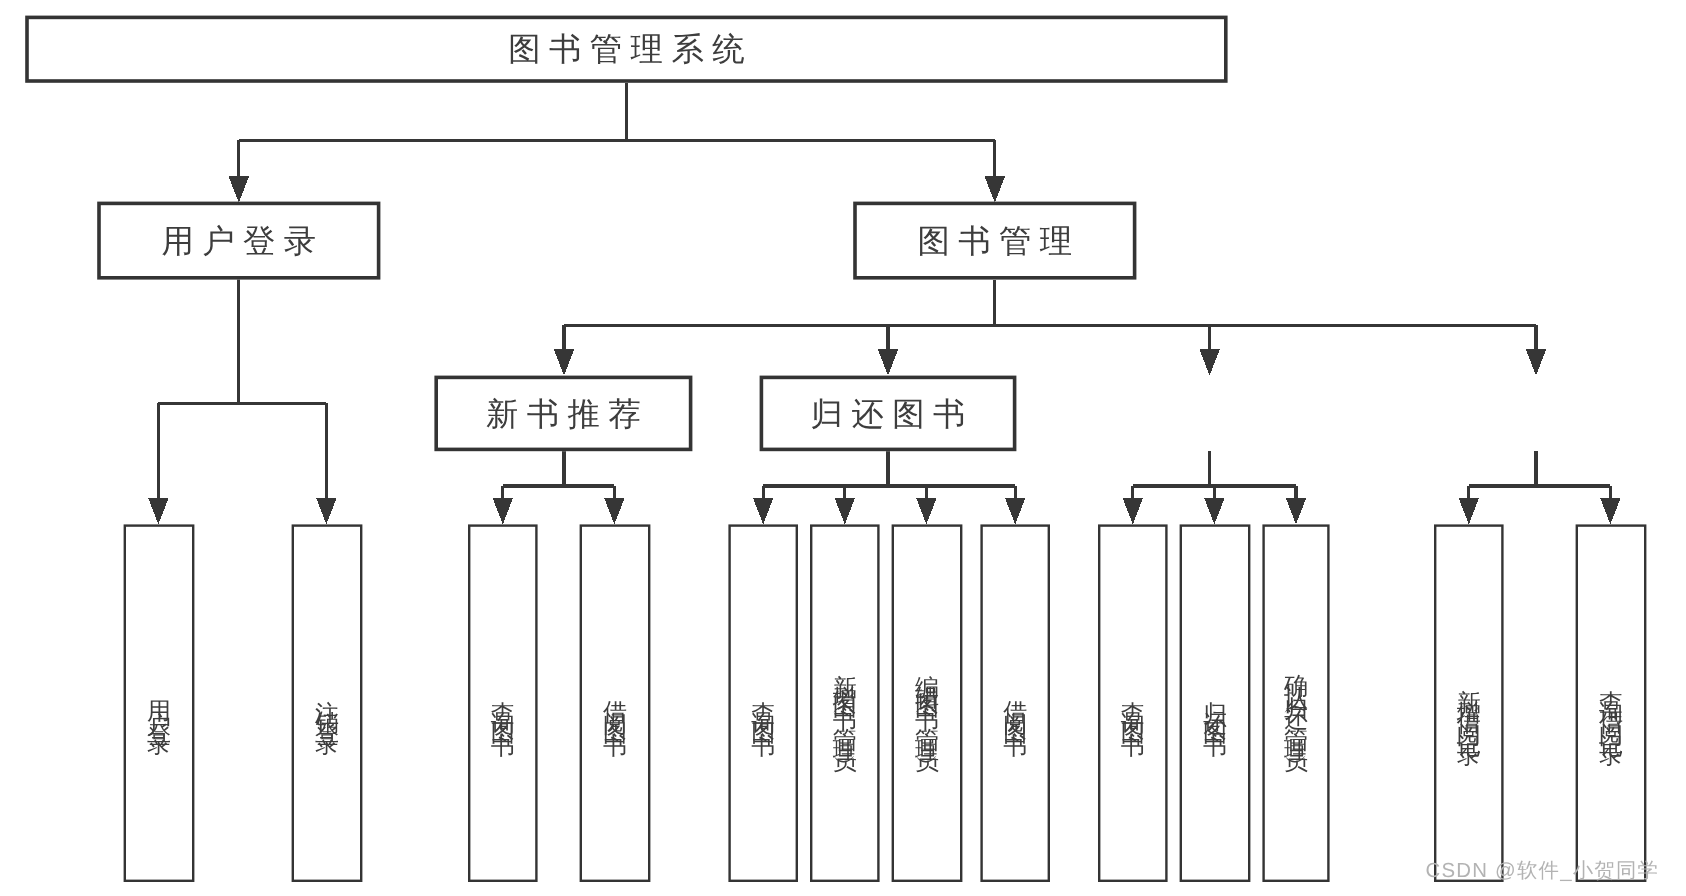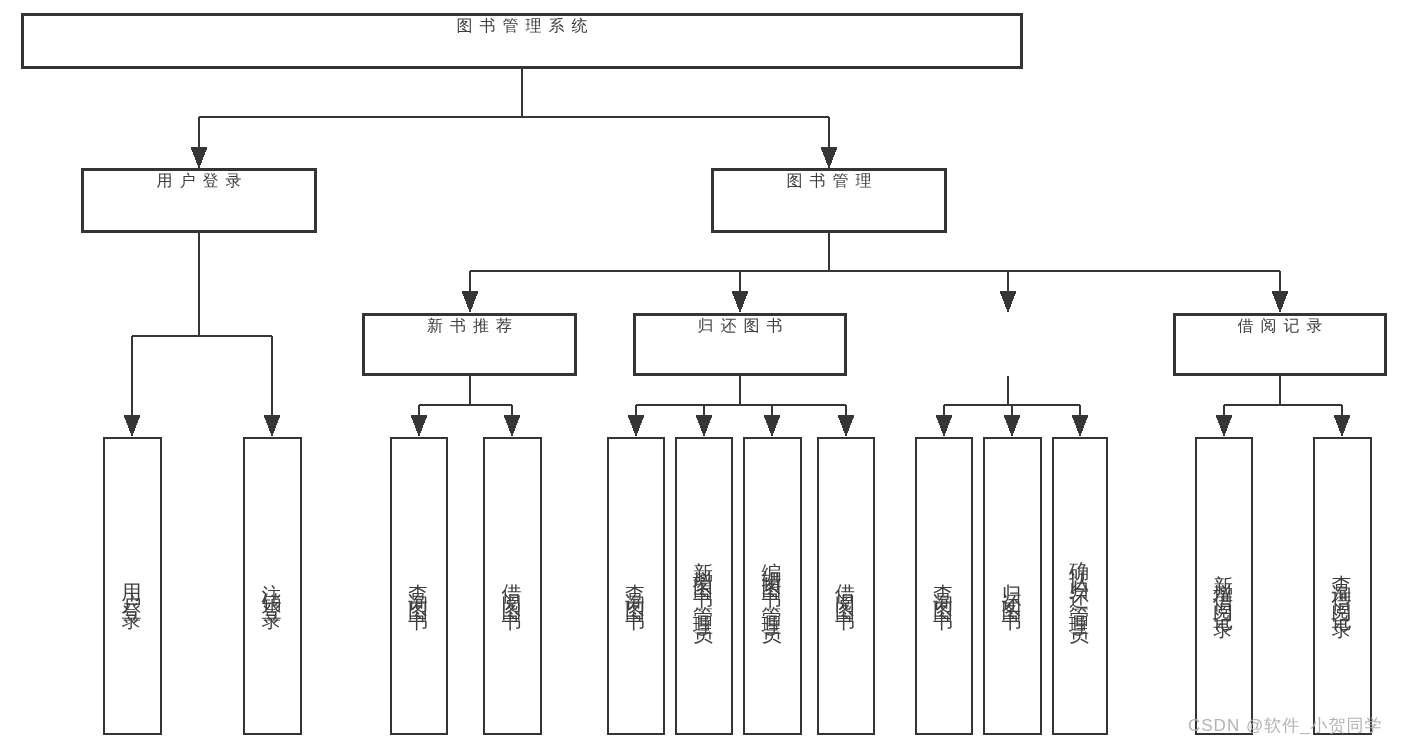--- a/index.html
+++ b/index.html
@@ -19,23 +19,23 @@
     overflow:hidden;
   }
   .canvas{position:relative;width:1405px;height:747px;}
   .connectors{position:absolute;left:0;top:0;width:1405px;height:747px;z-index:1;}
   .connectors .ln{stroke:var(--line);stroke-width:2.6;fill:none;}
   .connectors .ar{fill:var(--line);stroke:none;}
   .hbox{
     position:absolute;z-index:2;
     background:var(--box_fill);
     border:3px solid var(--box_border);
-    display:flex;align-items:flex-start;justify-content:center;
+    display:flex;align-items:center;justify-content:center;
     box-sizing:border-box;
-    font-size:16px;letter-spacing:7px;text-indent:7px;
+    font-size:27px;letter-spacing:7px;text-indent:7px;
     color:var(--text);
     white-space:nowrap;
   }
   .vbox{
     position:absolute;z-index:2;
     top:437px;height:298px;
     background:var(--box_fill);
     border:2.5px solid var(--box_border);
     display:flex;align-items:center;justify-content:center;
     box-sizing:border-box;
@@ -91,23 +91,20 @@
   <div class="hbox" style="left:362px;top:313px;width:215px;height:63px">
     <span class="lbl">新书推荐</span>
   </div>
 
   <div class="hbox" style="left:711px;top:168px;width:236px;height:65px">
     <span class="lbl">图书管理</span>
   </div>
   <div class="hbox" style="left:633px;top:313px;width:214px;height:63px">
     <span class="lbl">归还图书</span>
   </div>
-  <div class="hbox" style="left:1173px;top:313px;width:214px;height:63px">
-    <span class="lbl">借阅记录</span>
-  </div>
 
   <div class="vbox" style="left:103px;width:59px">
     <span class="lbl">用户登录</span>
   </div>
   <div class="vbox" style="left:243px;width:59px">
     <span class="lbl">注销登录</span>
   </div>
 
   <div class="vbox" style="left:390px;width:58px">
     <span class="lbl">查询图书</span>

